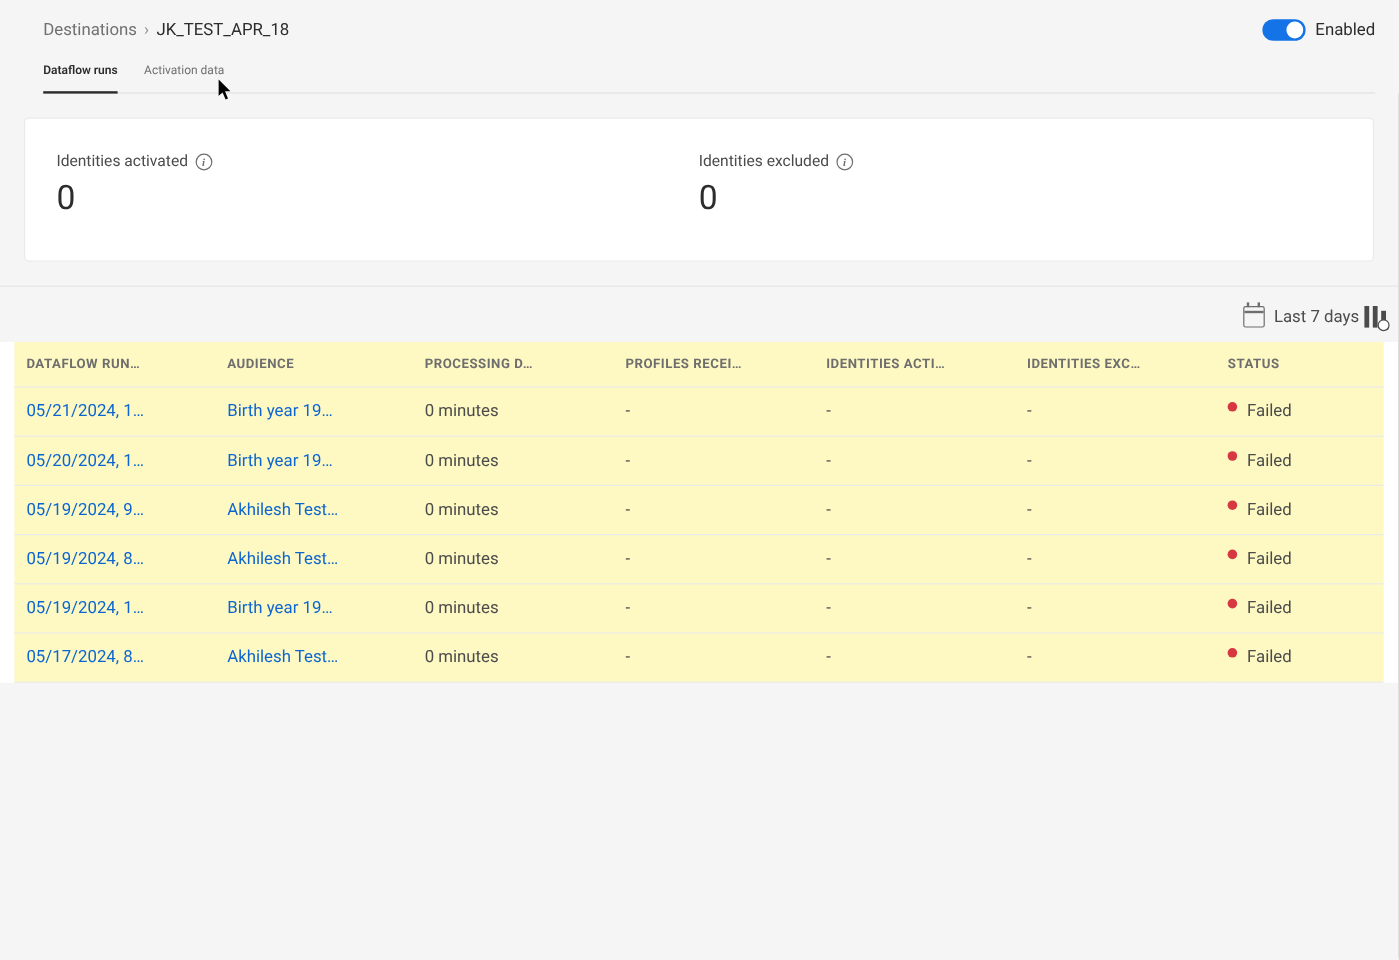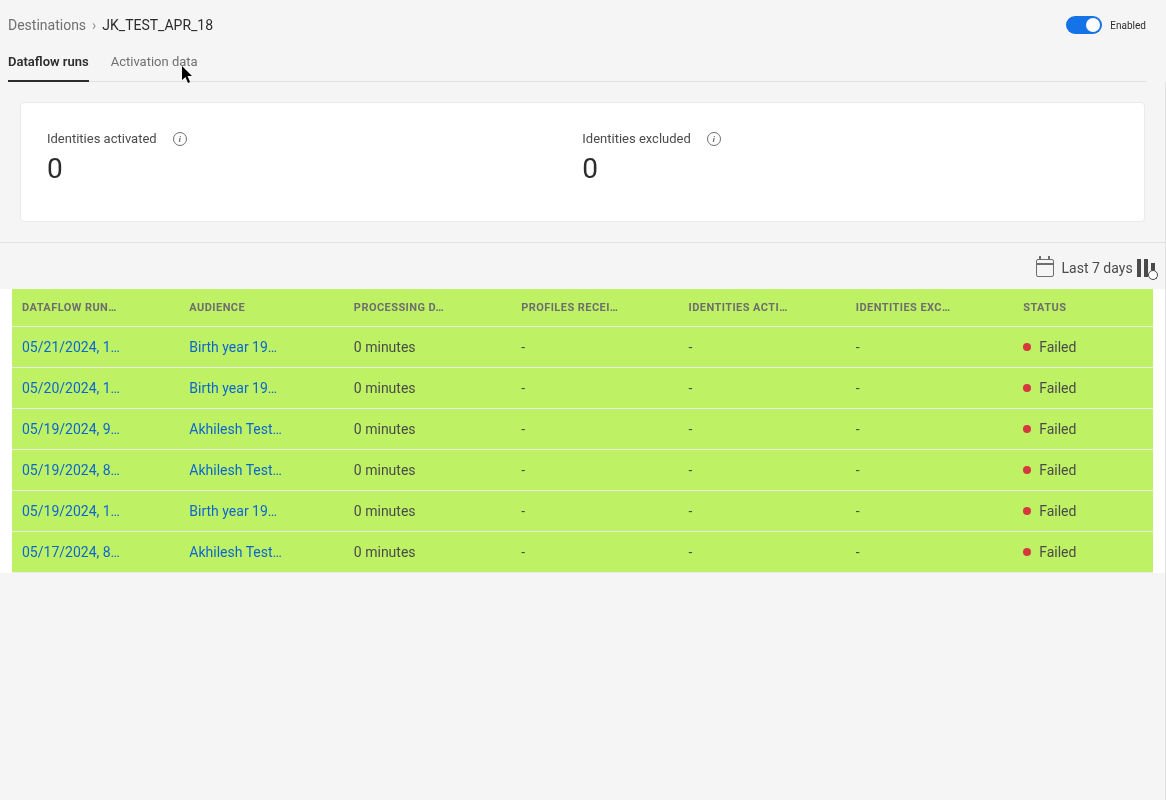--- a/index.html
+++ b/index.html
@@ -1,45 +1,45 @@
 <!DOCTYPE html>
 <html><head>
 <meta charset="utf-8">
 <style>
   * { box-sizing: border-box; }
   html, body { margin: 0; padding: 0; font-family: -apple-system, BlinkMacSystemFont, "Segoe UI", Roboto, Helvetica, Arial, sans-serif; font-size: 14px; color: #2c2c2c; background: #f5f5f5; height: 100%; }
   
   .page { width: 1166px; height: 800px; background: #f5f5f5; position: relative; overflow: hidden; }
   
   
-  .header { padding: 16px 20px 0 8px; }
+  .header { padding: 16px 20px 0 36px; }
   .header-row1 { display: flex; justify-content: space-between; align-items: center; padding-bottom: 12px; }
   .breadcrumb { display: flex; align-items: center; gap: 6px; font-size: 14px; }
   .breadcrumb .bc-parent { color: #707070; }
   .breadcrumb .bc-sep { color: #909090; }
   .breadcrumb .bc-current { font-weight: 400; color: #2c2c2c; }
   .toggle-wrap { display: flex; align-items: center; gap: 8px; }
   .toggle { position: relative; width: 36px; height: 18px; background: #1473e6; border-radius: 10px; cursor: pointer; }
   .toggle::after { content: ""; position: absolute; right: 2px; top: 2px; width: 14px; height: 14px; background: #fff; border-radius: 50%; }
-  .toggle-label { font-size: 10px; color: #2c2c2c; }
+  .toggle-label { font-size: 14px; color: #2c2c2c; }
 
   .tabs { display: flex; gap: 22px; border-bottom: 1px solid #e1e1e1; }
-  .tab { padding: 8px 0 12px 0; font-size: 13px; color: #707070; cursor: pointer; position: relative; }
+  .tab { padding: 8px 0 12px 0; font-size: 10px; color: #707070; cursor: pointer; position: relative; }
   .tab.active { color: #2c2c2c; font-weight: 600; }
   .tab.active::after { content: ""; position: absolute; left: 0; right: 0; bottom: -1px; height: 2px; background: #2c2c2c; }
 
   
   .content { display: flex; height: calc(800px - 80px); }
   .left { flex: 1 1 auto; min-width: 0; }
   .right { width: 300px; border-left: 1px solid #e1e1e1; background: #fff; overflow-y: auto; }
 
   
   .summary-card { margin: 20px; background: #fff; border: 1px solid #eaeaea; border-radius: 4px; padding: 28px 26px 36px 26px; display: flex; }
   .metric { flex: 1; }
-  .metric-label { display: flex; align-items: center; gap: 16px; font-size: 13px; color: #4b4b4b; margin-bottom: 6px; }
+  .metric-label { display: flex; align-items: center; gap: 6px; font-size: 13px; color: #4b4b4b; margin-bottom: 6px; }
   .info-icon { width: 14px; height: 14px; border: 1.4px solid #6e6e6e; border-radius: 50%; display: inline-flex; align-items: center; justify-content: center; font-size: 9px; color: #6e6e6e; font-weight: 700; font-style: italic; font-family: Georgia, serif; }
   .metric-value { font-size: 28px; font-weight: 400; color: #2c2c2c; }
 
   .divider-h { height: 1px; background: #e1e1e1; }
 
   
   .table-wrap { padding: 0 12px; background: #fff; margin: 0 0; }
   .table-toolbar { display: flex; justify-content: flex-end; align-items: center; gap: 4px; padding: 16px 10px 12px 10px; background: #f5f5f5; }
   .range-picker { display: flex; align-items: center; gap: 8px; font-size: 14px; color: #4b4b4b; cursor: pointer; }
   .cal-icon { width: 18px; height: 18px; display: inline-block; position: relative; border: 1.5px solid #6e6e6e; border-radius: 2px; }
@@ -47,25 +47,25 @@
   .cal-icon::after { content: ""; position: absolute; top: 3px; left: 0; right: 0; height: 1.5px; background: #6e6e6e; }
 
   .cols-icon { width: 18px; height: 18px; cursor: pointer; position: relative; }
   .cols-icon::before { content: ""; position: absolute; inset: 0; background:
       linear-gradient(#4b4b4b,#4b4b4b) left/4px 100% no-repeat,
       linear-gradient(#4b4b4b,#4b4b4b) 7px 0/4px 100% no-repeat,
       linear-gradient(#4b4b4b,#4b4b4b) right/4px 60% no-repeat; }
   .cols-icon::after { content: ""; position: absolute; right: -3px; bottom: -3px; width: 8px; height: 8px; border: 1.3px solid #4b4b4b; border-radius: 50%; background: #fff; }
   .cols-gear-dot { position: absolute; right: -2px; bottom: -2px; width: 2px; height: 2px; background: #4b4b4b; border-radius: 50%; }
 
-  table { width: 100%; border-collapse: collapse; table-layout: fixed; background: #bef264; }
+  table { width: 100%; border-collapse: collapse; table-layout: fixed; background: #fef9c3; }
   th { text-align: left; font-size: 11px; letter-spacing: 0.04em; color: #6e6e6e; font-weight: 700; text-transform: uppercase; padding: 12px 10px; border-bottom: 1px solid #eaeaea; white-space: nowrap; overflow: hidden; text-overflow: ellipsis; }
   td { font-size: 14px; padding: 12px 10px; border-bottom: 1px solid #eaeaea; white-space: nowrap; overflow: hidden; text-overflow: ellipsis; color: #4b4b4b; }
   td a, .link { color: #0d66d0; text-decoration: none; cursor: pointer; }
-  .status-cell { display: flex; align-items: center; gap: 8px; }
+  .status-cell { display: flex; gap: 8px; }
   .dot-red { width: 8px; height: 8px; background: #d7373f; border-radius: 50%; display: inline-block; }
 
   .col-start { width: 120px; }
   .col-aud   { width: 118px; }
   .col-proc  { width: 120px; }
   .col-prof  { width: 120px; }
   .col-idact { width: 120px; }
   .col-idex  { width: 120px; }
   .col-stat  { width: 100px; }
 

